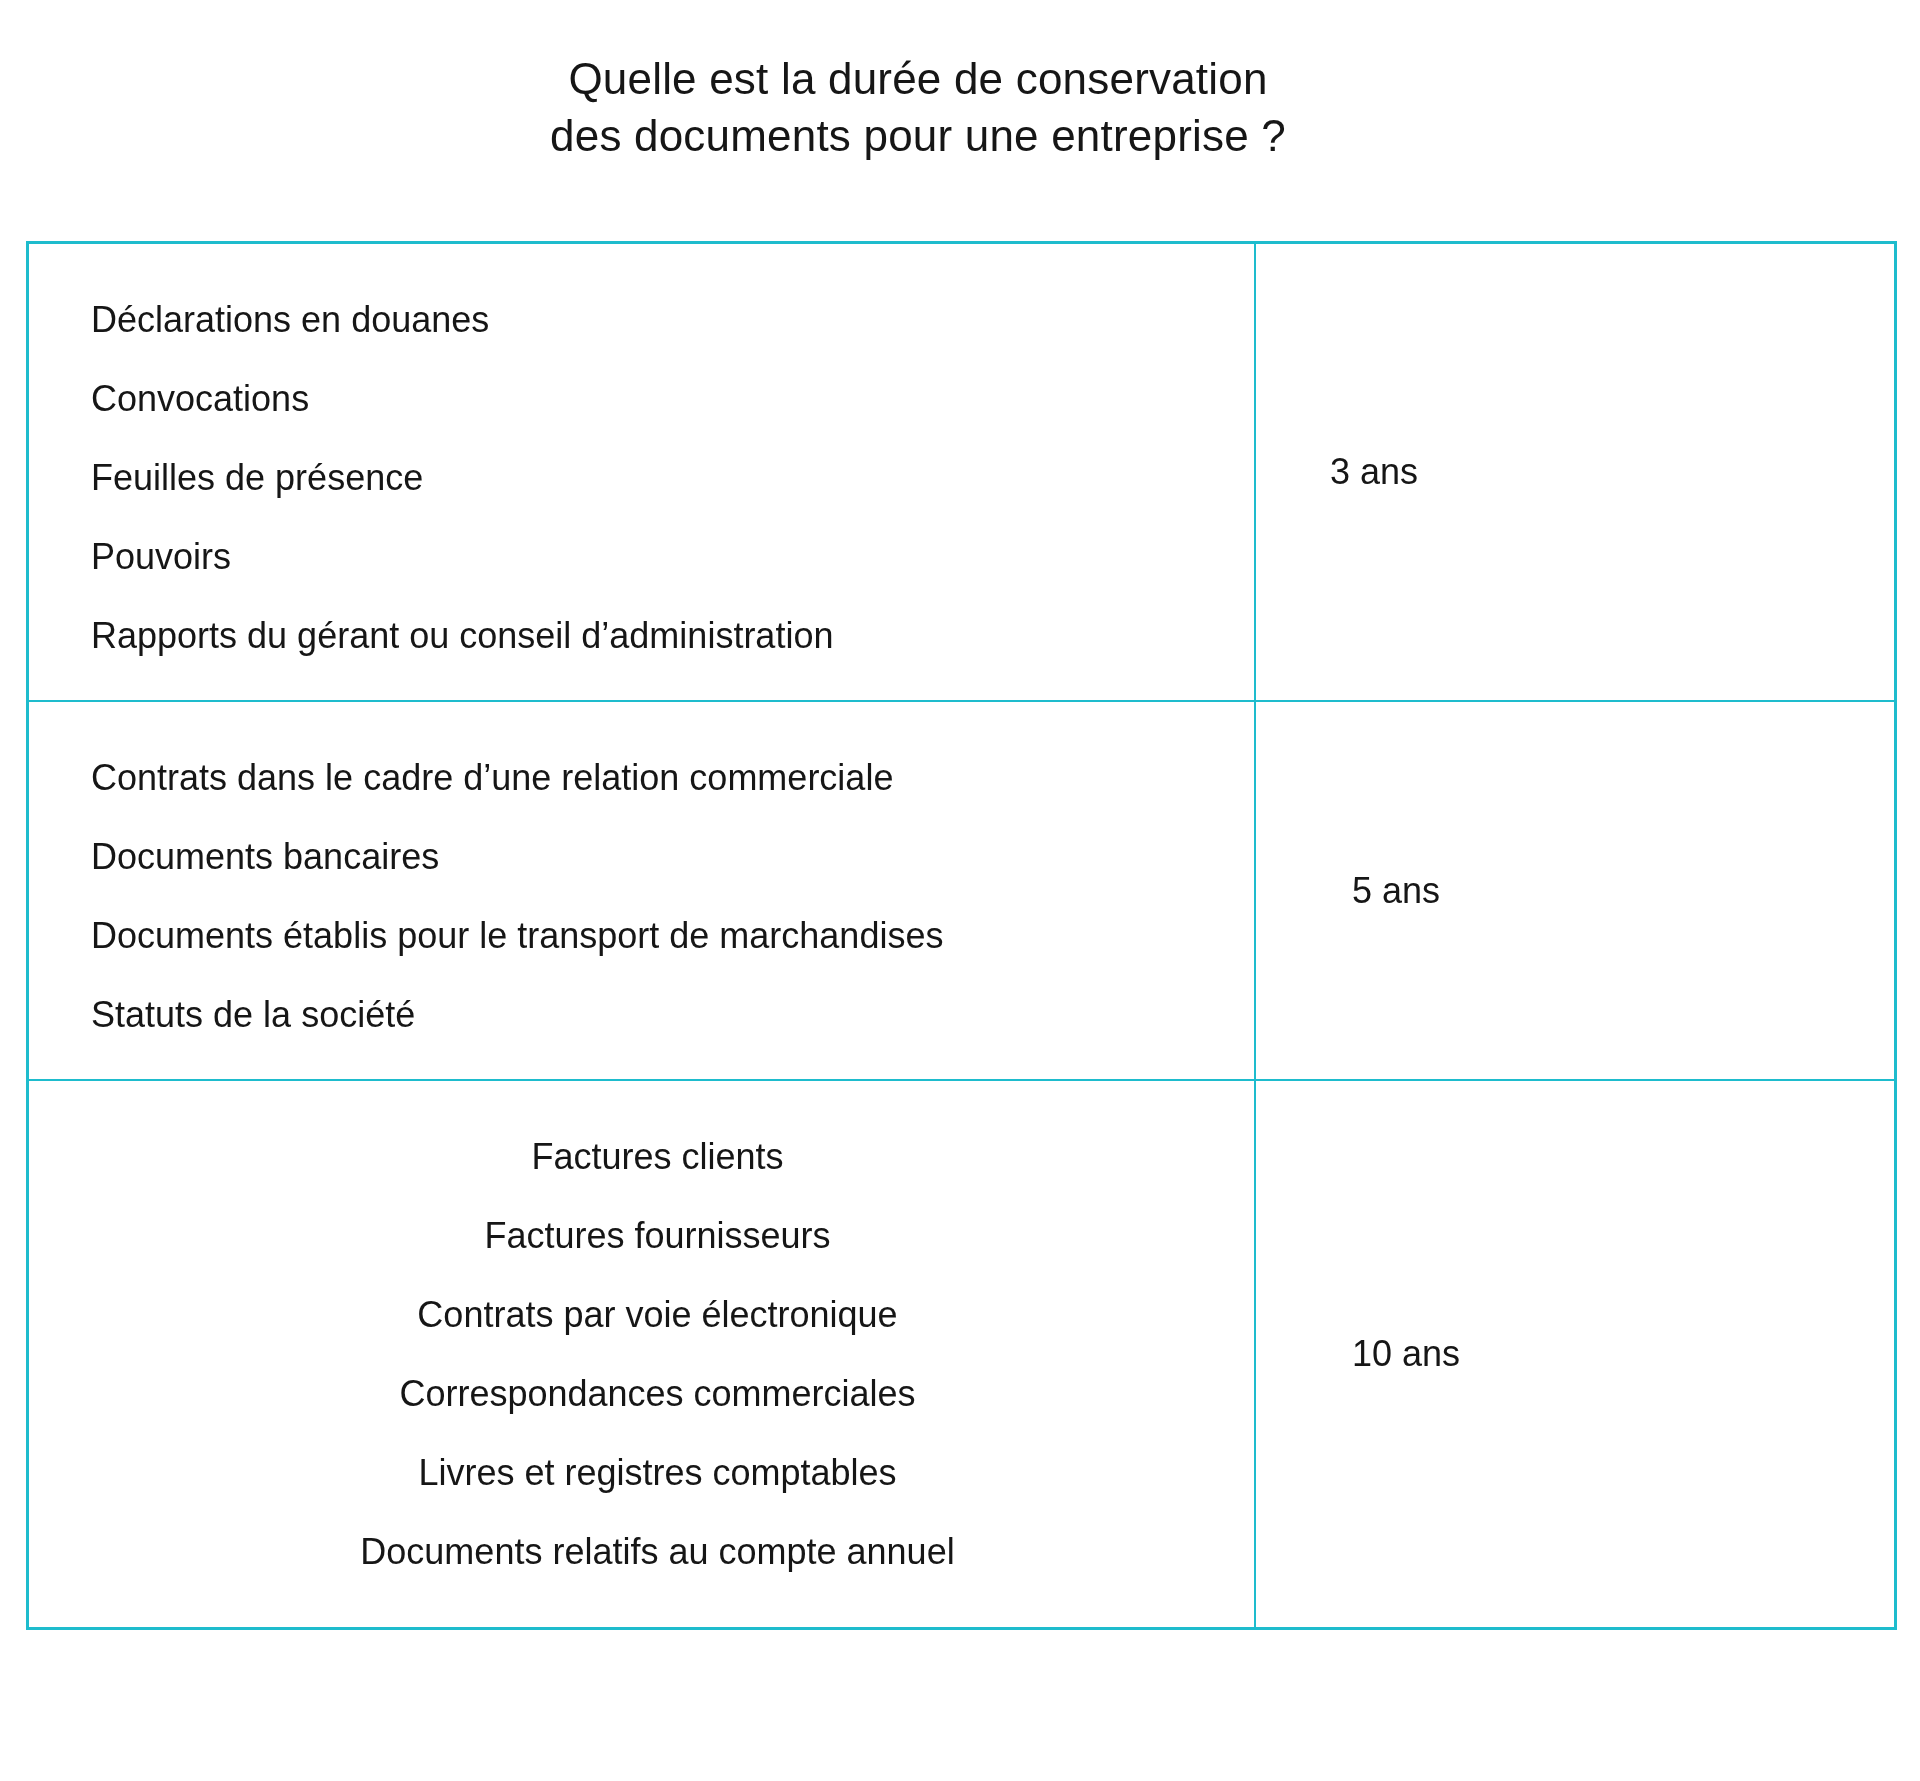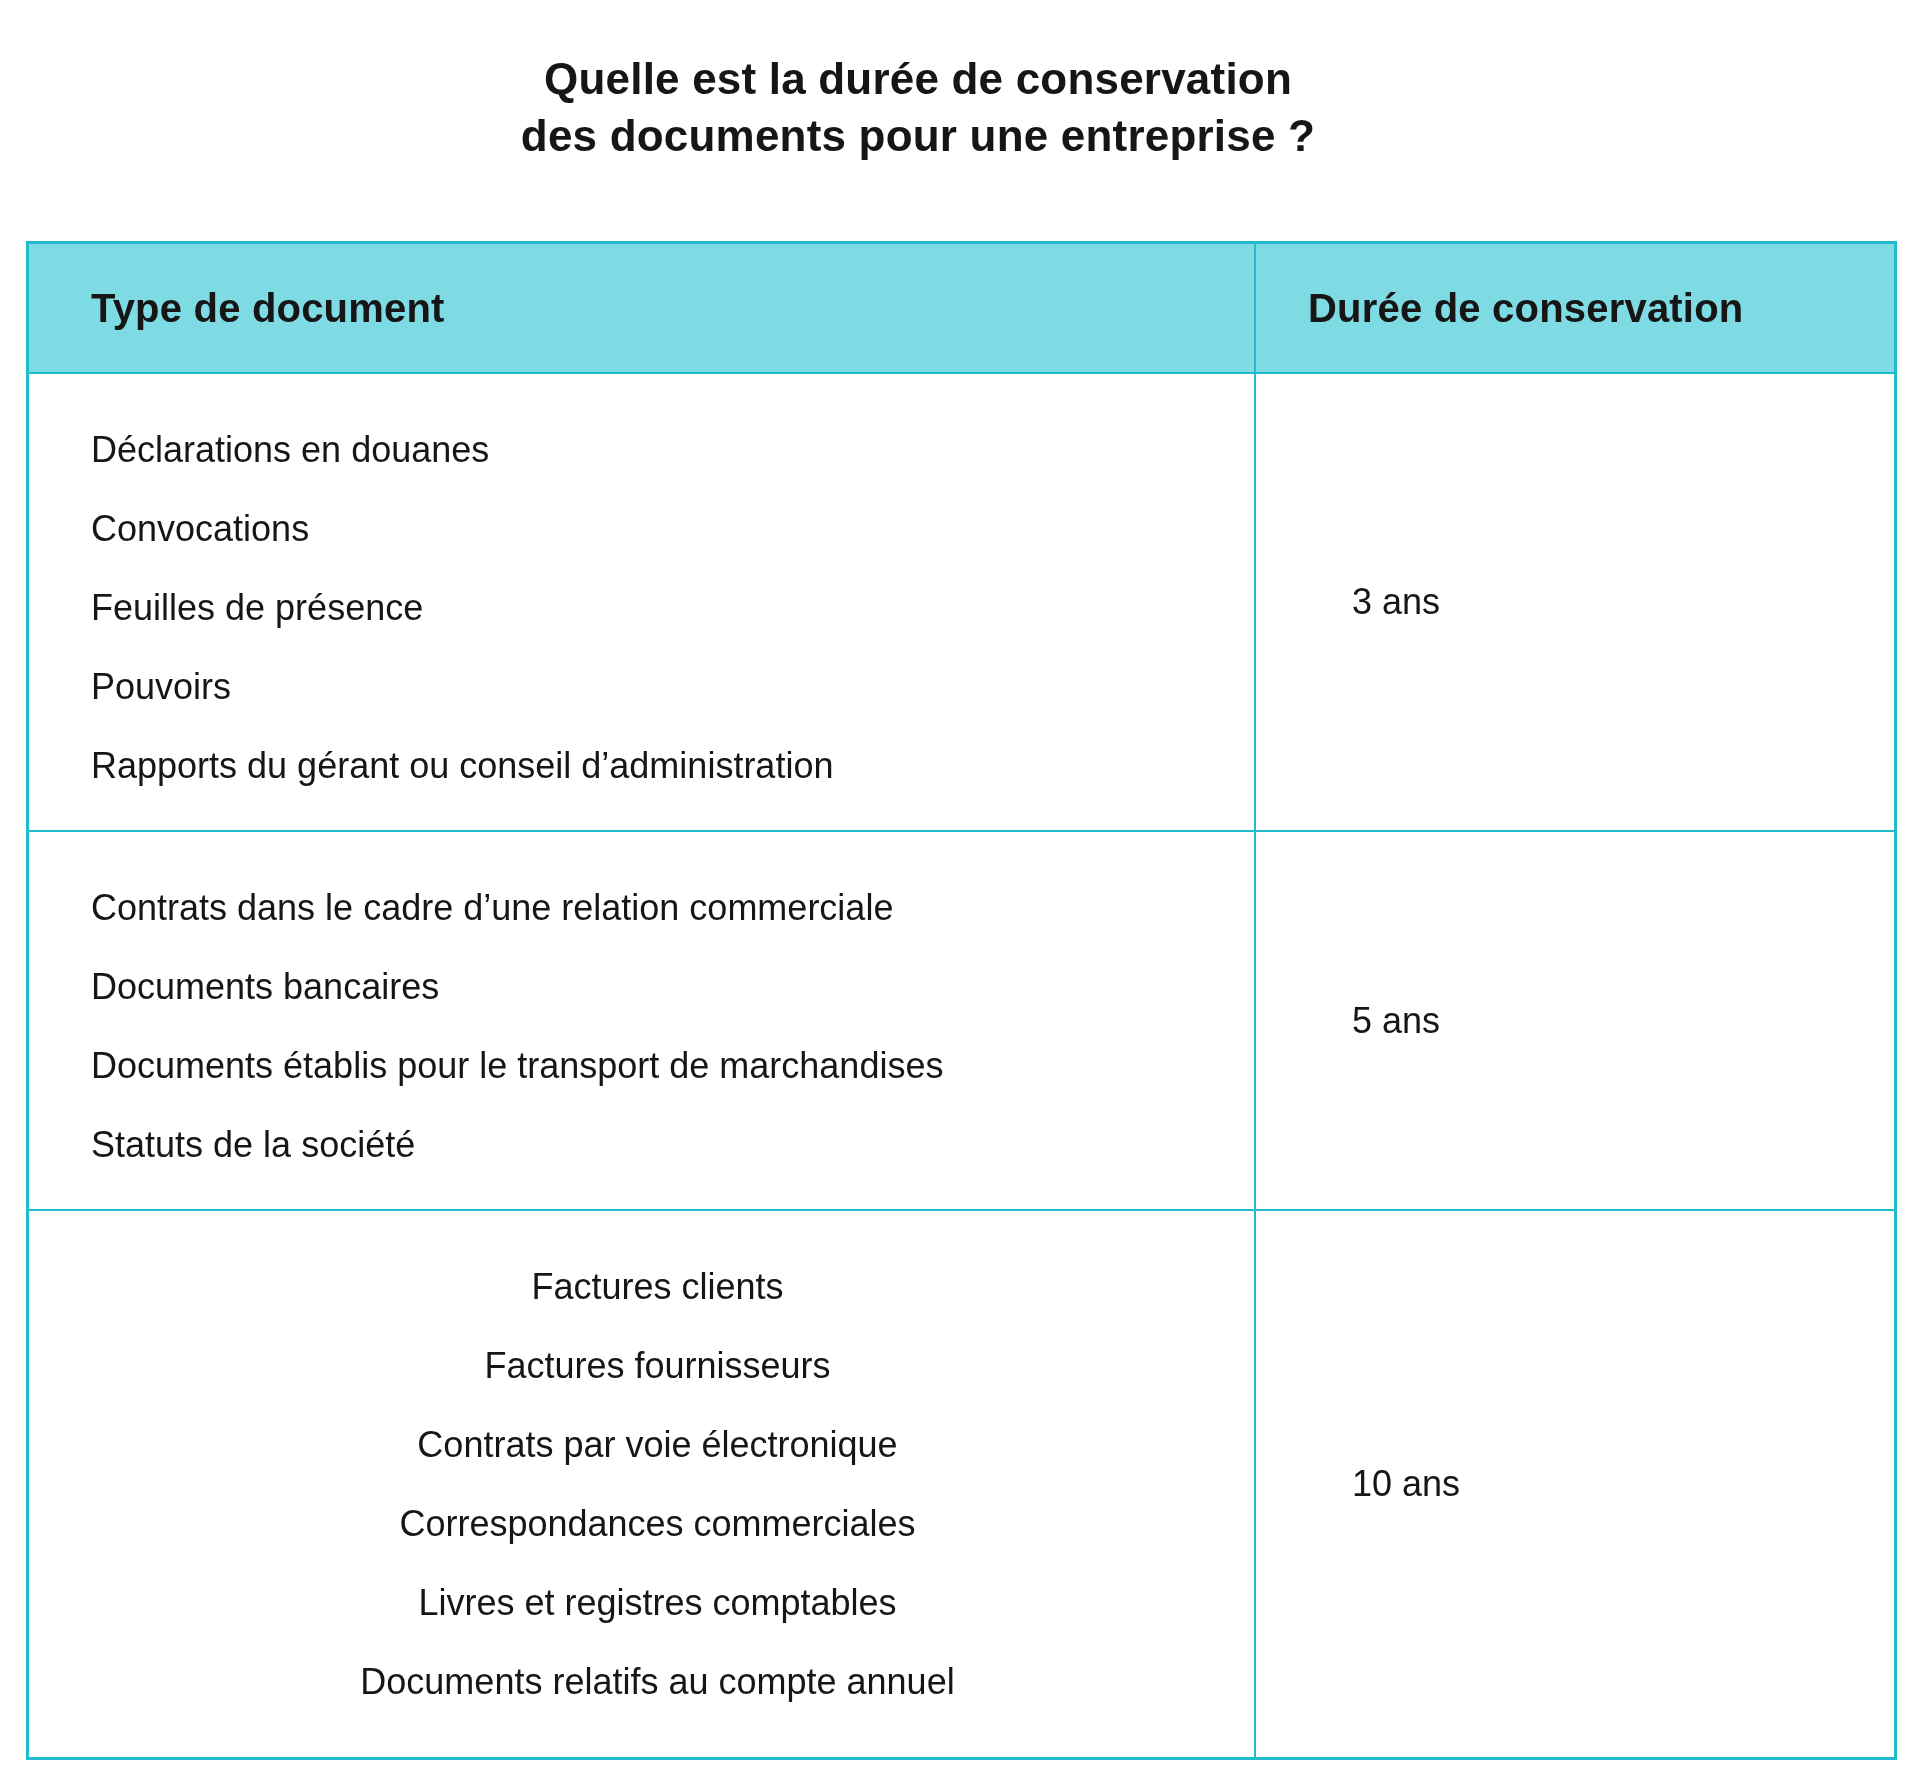--- a/index.html
+++ b/index.html
@@ -18,21 +18,21 @@
   .title-wrap {
     padding-top: 50px;
     width: 1820px;
     margin: 0 auto;
     transform: translateX(-50px);
     text-align: center;
   }
   .title-line {
     font-size: 44px;
     line-height: 57px;
-    font-weight: 700;
+    font-weight: 400;
     letter-spacing: 0.2px;
     margin-left: 16px;
   }
 
   
   .retention-table {
     position: absolute;
     left: 26px;
     top: 241px;
     width: 1871px;
@@ -94,24 +94,20 @@
 </head>
 <body>
 
 <div class="title-wrap">
   <div class="title-line">Quelle est la durée de conservation</div>
   <div class="title-line">des documents pour une entreprise ?</div>
 </div>
 
 <div class="retention-table">
 
-  <div class="t-row header-row">
-    <div class="cell col-left">Type de document</div>
-    <div class="cell col-right">Durée de conservation</div>
-  </div>
 
   <div class="t-row body-row row-1">
     <div class="cell col-left">
       <div class="doc-item">Déclarations en douanes</div>
       <div class="doc-item">Convocations</div>
       <div class="doc-item">Feuilles de présence</div>
       <div class="doc-item">Pouvoirs</div>
       <div class="doc-item">Rapports du gérant ou conseil d’administration</div>
     </div>
     <div class="cell col-right">3 ans</div>

